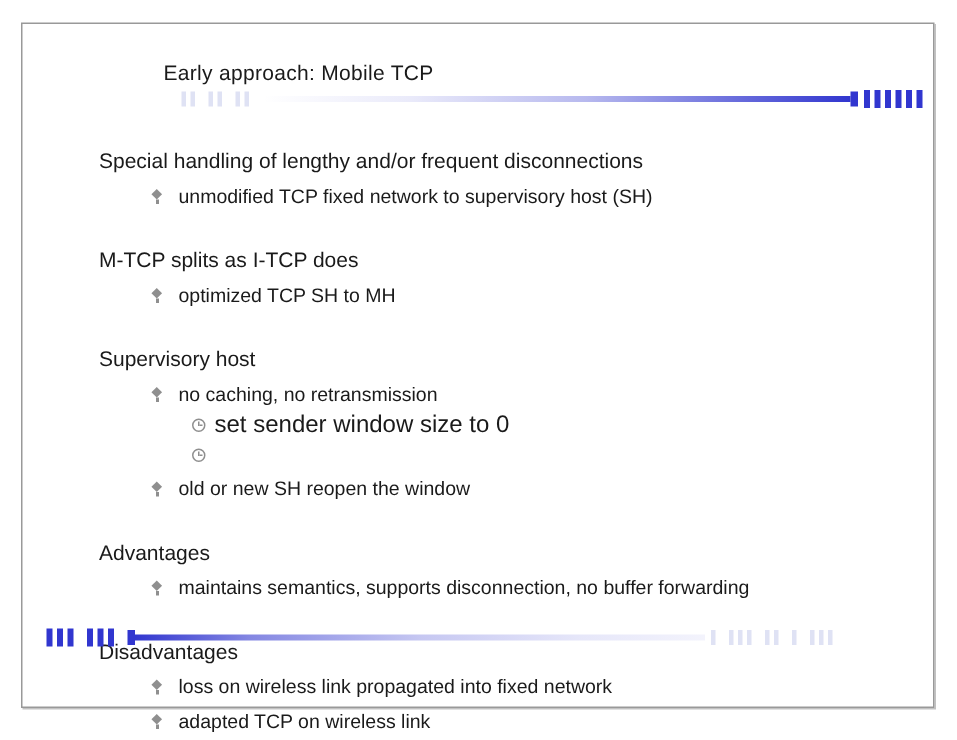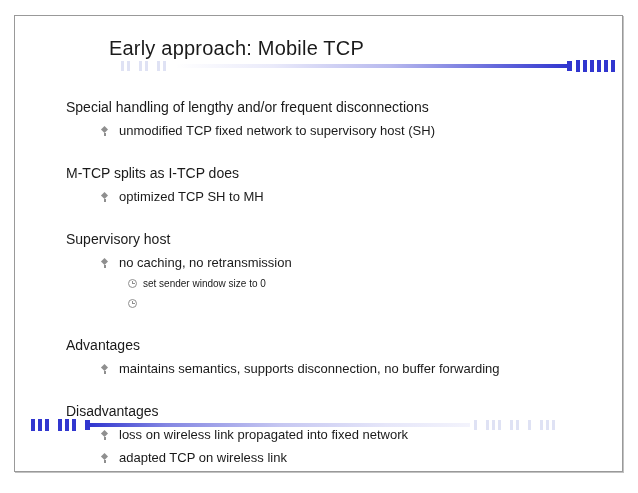--- a/index.html
+++ b/index.html
@@ -12,21 +12,21 @@
   *{margin:0;padding:0;box-sizing:border-box;}
   html,body{width:638px;height:493px;background:#ffffff;overflow:hidden;
     font-family:"Liberation Sans", sans-serif;}
   .slide{
     position:absolute;left:14px;top:15px;width:609px;height:457px;
     background:#ffffff;border:1px solid var(--border);
     box-shadow:1px 1px 0 rgba(120,120,120,.45);
   }
   .title{
     position:absolute;left:94px;top:21px;
-    font-size:20px;line-height:22px;color:var(--text);
+    font-size:14px;line-height:22px;color:var(--text);
     letter-spacing:.2px;white-space:nowrap;
   }
   
   .bar{position:absolute;display:flex;align-items:center;height:14px;}
   .bar-top{left:106px;top:43px;}
   .bar-bottom{left:16px;top:402px;}
   .cluster{display:inline-flex;align-items:center;margin-right:6px;}
   .dash{display:inline-block;width:4px;height:12px;margin-right:3px;background:var(--accent);}
   .dash.faint{width:3px;height:10px;background:var(--accent_faint);}
   .cap{display:inline-block;width:5px;height:10px;background:var(--accent);}
@@ -36,21 +36,21 @@
       rgba(49,54,207,.35) 55%, rgba(49,54,207,.75) 82%, var(--accent) 100%);}
   .gradbar.to-left{width:380px;
     background:linear-gradient(90deg, var(--accent) 0%, rgba(49,54,207,.60) 20%,
       rgba(49,54,207,.28) 50%, rgba(49,54,207,.12) 78%, rgba(49,54,207,.06) 100%);}
   .trail-gap{display:inline-block;width:4px;}
   
   .content{position:absolute;left:0;top:60px;width:100%;color:var(--text);}
   .row{position:relative;white-space:nowrap;}
   .row.l1{padding-left:51px;height:23px;line-height:23px;font-size:14px;margin-top:20px;}
   .row.l2{padding-left:104px;height:23px;line-height:23px;font-size:13px;}
-  .row.l3{padding-left:128px;height:20px;line-height:20px;font-size:10px;}
+  .row.l3{padding-left:128px;height:20px;line-height:20px;font-size:16px;}
   .mk{position:absolute;display:inline-block;}
   .mk2{left:86px;top:7px;width:8px;height:11px;}
   .mk2::before{content:'';position:absolute;left:1px;top:1px;width:5px;height:5px;
     background:var(--marker);transform:rotate(45deg);}
   .mk2::after{content:'';position:absolute;left:3px;top:7px;width:2px;height:3px;
     background:var(--marker);}
   .mk3{left:113px;top:5px;width:9px;height:9px;border:1px solid var(--marker);
     border-radius:50%;}
   .mk3::before{content:'';position:absolute;left:3px;top:1px;width:1px;height:3px;
     background:var(--marker);}
@@ -96,20 +96,21 @@
 
   <div class="content">
       <div class="row l1"><span class="txt">Special handling of lengthy and/or frequent disconnections</span></div>
       <div class="row l2"><span class="mk mk2"></span><span class="txt">unmodified TCP fixed network to supervisory host (SH)</span></div>
       <div class="row l1"><span class="txt">M-TCP splits as I-TCP does</span></div>
       <div class="row l2"><span class="mk mk2"></span><span class="txt">optimized TCP SH to MH</span></div>
       <div class="row l1"><span class="txt">Supervisory host</span></div>
       <div class="row l2"><span class="mk mk2"></span><span class="txt">no caching, no retransmission</span></div>
       <div class="row l3"><span class="mk mk3"></span><span class="txt">set sender window size to 0</span></div>
       <div class="row l3"><span class="mk mk3"></span></div>
+      <div class="row l2"><span class="mk mk2"></span><span class="txt">old or new SH reopen the window</span></div>
       <div class="row l1"><span class="txt">Advantages</span></div>
       <div class="row l2"><span class="mk mk2"></span><span class="txt">maintains semantics, supports disconnection, no buffer forwarding</span></div>
       <div class="row l1"><span class="txt">Disadvantages</span></div>
       <div class="row l2"><span class="mk mk2"></span><span class="txt">loss on wireless link propagated into fixed network</span></div>
       <div class="row l2"><span class="mk mk2"></span><span class="txt">adapted TCP on wireless link</span></div>
     </div>
 
   <div class="bar bar-bottom">
     <span style="display:inline-flex;align-items:center;">
         <span class="cluster">

